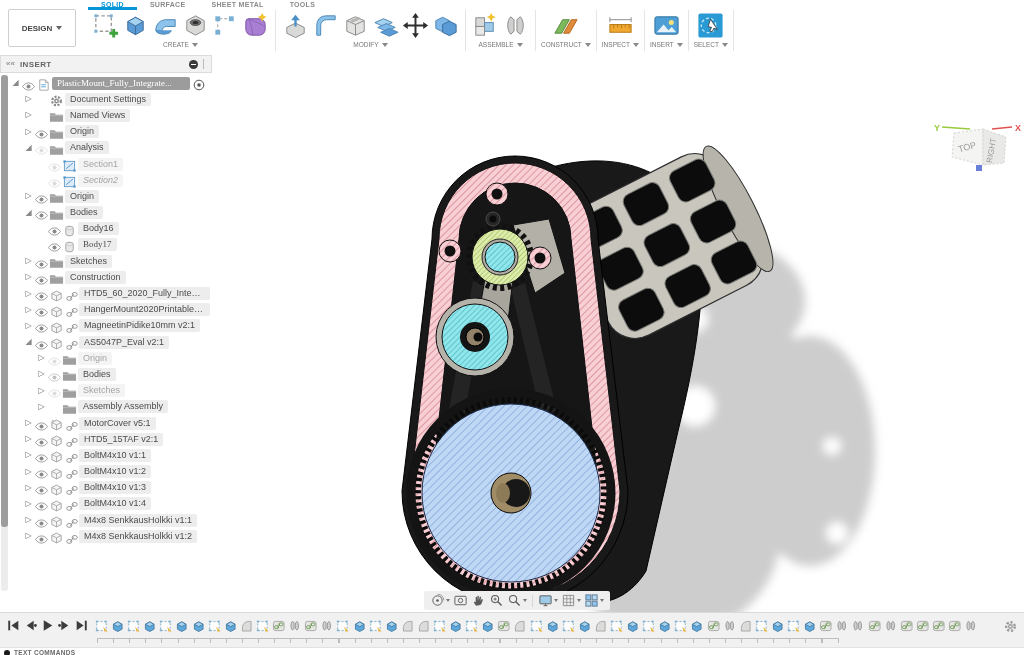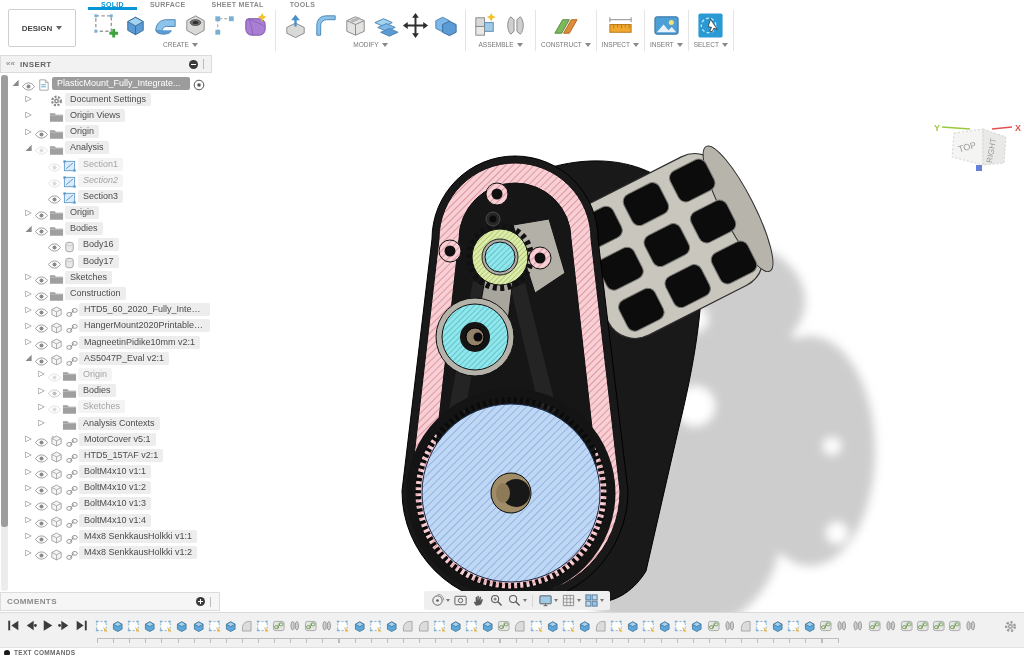--- a/index.html
+++ b/index.html
@@ -40,21 +40,21 @@
   .trow{display:flex;align-items:center;height:16.2px;white-space:nowrap;}
   .texp{width:11px;font-size:8px;color:#6e6e6e;text-align:center;flex:none;line-height:10px;}
   .teye{width:15px;height:11px;flex:none;display:inline-block;}
   .teye svg{width:15px;height:11px;}
   .tico{width:15px;height:12px;flex:none;display:inline-block;margin-right:1px;}
   .tico svg{width:15px;height:12px;}
   .tlink{width:14px;height:11px;flex:none;display:inline-block;}
   .tlink svg{width:14px;height:11px;}
   .tlab{font-size:9px;color:#4c4c4c;background:#ededed;padding:1px 5px 2px;border-radius:2px;overflow:hidden;text-overflow:ellipsis;max-width:150px;}
   .trow.dim .tlab{color:#a5a5a5;background:#f4f4f4;}
-  .trow.sel .tlab{background:#9c9c9c;color:#fff;width:128px;}
+  .trow.sel .tlab{background:#9c9c9c;color:#fff;width:128px;font-family:Liberation Serif, serif;}
   .tradio{width:12px;height:12px;margin-left:3px;flex:none;}
   .tradio svg{width:12px;height:12px;}
   
   .comments{position:absolute;left:0;top:592px;width:206px;height:17px;background:#f6f6f6;border:1px solid #dcdcdc;
             display:flex;align-items:center;padding:0 6px;gap:5px;}
   .comments .ph-title{font-size:8px;font-weight:bold;color:#8a8a8a;letter-spacing:.4px;flex:1;}
   
   .navbar{position:absolute;left:424px;top:591px;height:19px;display:flex;align-items:center;gap:3px;background:#efefef;border-radius:2px;padding:0 6px;}
   .navitem{display:flex;align-items:center;gap:1px;}
   .navico{width:15px;height:15px;display:inline-block;}
@@ -399,21 +399,21 @@
             </svg></span>
           <span class="tlab">Document Settings</span>
         </div>
         <div class="trow" style="padding-left: 13px;">
           <span class="texp">▷</span>
           <span class="teye"></span>
           <span class="tico"><svg viewBox="0 0 16 12">
               <path d="M1 2h5l1.5 1.5H15V11H1z" fill="#9f9f9f"></path>
               <path d="M1 4.2h14" stroke="#c2c2c2" stroke-width=".8"></path>
             </svg></span>
-          <span class="tlab">Origin Views</span>
+          <span class="tlab">Named Views</span>
         </div>
         <div class="trow" style="padding-left: 13px;">
           <span class="texp">▷</span>
           <span class="teye" style="opacity: 1;"><svg viewBox="0 0 16 12">
               <path d="M1.5 6C3.3 3.4 5.5 2.1 8 2.1S12.7 3.4 14.5 6C12.7 8.6 10.5 9.9 8 9.9S3.3 8.6 1.5 6z" fill="#fff" stroke="#8a8a8a" stroke-width=".9"></path>
               <circle cx="8" cy="6" r="2.2" fill="#8a8a8a"></circle>
             </svg></span>
           <span class="tico"><svg viewBox="0 0 16 12">
               <path d="M1 2h5l1.5 1.5H15V11H1z" fill="#9f9f9f"></path>
               <path d="M1 4.2h14" stroke="#c2c2c2" stroke-width=".8"></path>
@@ -453,71 +453,57 @@
               <circle cx="8" cy="6" r="2.2" fill="#8a8a8a"></circle>
             </svg></span>
           <span class="tico"><svg viewBox="0 0 16 12">
               <rect x="2.5" y="1" width="11" height="10" fill="#dcebf7" stroke="#5596c8" stroke-width=".9"></rect>
               <path d="M4.5 8.8L11.5 3" stroke="#5596c8"></path>
               <rect x="1.5" y="0" width="2.4" height="2.4" fill="#5596c8"></rect>
               <rect x="12.1" y="9.6" width="2.4" height="2.4" fill="#5596c8"></rect>
             </svg></span>
           <span class="tlab">Section2</span>
         </div>
+        <div class="trow" style="padding-left: 13px;">
+          <span class="texp">▷</span>
+          <span class="teye" style="opacity: 1;"><svg viewBox="0 0 16 12">
+              <path d="M1.5 6C3.3 3.4 5.5 2.1 8 2.1S12.7 3.4 14.5 6C12.7 8.6 10.5 9.9 8 9.9S3.3 8.6 1.5 6z" fill="#fff" stroke="#8a8a8a" stroke-width=".9"></path>
+              <circle cx="8" cy="6" r="2.2" fill="#8a8a8a"></circle>
+            </svg></span>
+          <span class="tico"><svg viewBox="0 0 16 12">
+              <path d="M1 2h5l1.5 1.5H15V11H1z" fill="#9f9f9f"></path>
+              <path d="M1 4.2h14" stroke="#c2c2c2" stroke-width=".8"></path>
+            </svg></span>
+          <span class="tlab">Origin</span>
+        </div>
+        <div class="trow" style="padding-left: 13px;">
+          <span class="texp" style="color: rgb(138, 138, 138);">◢</span>
+          <span class="teye" style="opacity: 1;"><svg viewBox="0 0 16 12">
+              <path d="M1.5 6C3.3 3.4 5.5 2.1 8 2.1S12.7 3.4 14.5 6C12.7 8.6 10.5 9.9 8 9.9S3.3 8.6 1.5 6z" fill="#fff" stroke="#8a8a8a" stroke-width=".9"></path>
+              <circle cx="8" cy="6" r="2.2" fill="#8a8a8a"></circle>
+            </svg></span>
+          <span class="tico"><svg viewBox="0 0 16 12">
+              <path d="M1 2h5l1.5 1.5H15V11H1z" fill="#9f9f9f"></path>
+              <path d="M1 4.2h14" stroke="#c2c2c2" stroke-width=".8"></path>
+            </svg></span>
+          <span class="tlab">Bodies</span>
+        </div>
         <div class="trow" style="padding-left: 26px;">
           <span class="texp"></span>
           <span class="teye" style="opacity: 1;"><svg viewBox="0 0 16 12">
               <path d="M1.5 6C3.3 3.4 5.5 2.1 8 2.1S12.7 3.4 14.5 6C12.7 8.6 10.5 9.9 8 9.9S3.3 8.6 1.5 6z" fill="#fff" stroke="#8a8a8a" stroke-width=".9"></path>
               <circle cx="8" cy="6" r="2.2" fill="#8a8a8a"></circle>
             </svg></span>
           <span class="tico"><svg viewBox="0 0 16 12">
-              <rect x="2.5" y="1" width="11" height="10" fill="#dcebf7" stroke="#5596c8" stroke-width=".9"></rect>
-              <path d="M4.5 8.8L11.5 3" stroke="#5596c8"></path>
-              <rect x="1.5" y="0" width="2.4" height="2.4" fill="#5596c8"></rect>
-              <rect x="12.1" y="9.6" width="2.4" height="2.4" fill="#5596c8"></rect>
-            </svg></span>
-          <span class="tlab">Section3</span>
-        </div>
-        <div class="trow" style="padding-left: 13px;">
-          <span class="texp">▷</span>
-          <span class="teye" style="opacity: 1;"><svg viewBox="0 0 16 12">
-              <path d="M1.5 6C3.3 3.4 5.5 2.1 8 2.1S12.7 3.4 14.5 6C12.7 8.6 10.5 9.9 8 9.9S3.3 8.6 1.5 6z" fill="#fff" stroke="#8a8a8a" stroke-width=".9"></path>
-              <circle cx="8" cy="6" r="2.2" fill="#8a8a8a"></circle>
-            </svg></span>
-          <span class="tico"><svg viewBox="0 0 16 12">
-              <path d="M1 2h5l1.5 1.5H15V11H1z" fill="#9f9f9f"></path>
-              <path d="M1 4.2h14" stroke="#c2c2c2" stroke-width=".8"></path>
-            </svg></span>
-          <span class="tlab">Origin</span>
-        </div>
-        <div class="trow" style="padding-left: 13px;">
-          <span class="texp" style="color: rgb(138, 138, 138);">◢</span>
-          <span class="teye" style="opacity: 1;"><svg viewBox="0 0 16 12">
-              <path d="M1.5 6C3.3 3.4 5.5 2.1 8 2.1S12.7 3.4 14.5 6C12.7 8.6 10.5 9.9 8 9.9S3.3 8.6 1.5 6z" fill="#fff" stroke="#8a8a8a" stroke-width=".9"></path>
-              <circle cx="8" cy="6" r="2.2" fill="#8a8a8a"></circle>
-            </svg></span>
-          <span class="tico"><svg viewBox="0 0 16 12">
-              <path d="M1 2h5l1.5 1.5H15V11H1z" fill="#9f9f9f"></path>
-              <path d="M1 4.2h14" stroke="#c2c2c2" stroke-width=".8"></path>
-            </svg></span>
-          <span class="tlab">Bodies</span>
-        </div>
-        <div class="trow" style="padding-left: 26px;">
-          <span class="texp"></span>
-          <span class="teye" style="opacity: 1;"><svg viewBox="0 0 16 12">
-              <path d="M1.5 6C3.3 3.4 5.5 2.1 8 2.1S12.7 3.4 14.5 6C12.7 8.6 10.5 9.9 8 9.9S3.3 8.6 1.5 6z" fill="#fff" stroke="#8a8a8a" stroke-width=".9"></path>
-              <circle cx="8" cy="6" r="2.2" fill="#8a8a8a"></circle>
-            </svg></span>
-          <span class="tico"><svg viewBox="0 0 16 12">
               <rect x="4" y="1" width="8" height="10" rx="2.6" fill="#e8e8e8" stroke="#9a9a9a" stroke-width=".9"></rect>
               <path d="M4.4 3.6c2 1.4 5.2 1.4 7.2 0" stroke="#c2c2c2" fill="none" stroke-width=".8"></path>
             </svg></span>
           <span class="tlab">Body16</span>
         </div>
-        <div class="trow" style="padding-left: 26px;">
+        <div class="trow" style="padding-left: 26px; font-family: Liberation Serif, serif;">
           <span class="texp"></span>
           <span class="teye" style="opacity: 1;"><svg viewBox="0 0 16 12">
               <path d="M1.5 6C3.3 3.4 5.5 2.1 8 2.1S12.7 3.4 14.5 6C12.7 8.6 10.5 9.9 8 9.9S3.3 8.6 1.5 6z" fill="#fff" stroke="#8a8a8a" stroke-width=".9"></path>
               <circle cx="8" cy="6" r="2.2" fill="#8a8a8a"></circle>
             </svg></span>
           <span class="tico"><svg viewBox="0 0 16 12">
               <rect x="4" y="1" width="8" height="10" rx="2.6" fill="#e8e8e8" stroke="#9a9a9a" stroke-width=".9"></rect>
               <path d="M4.4 3.6c2 1.4 5.2 1.4 7.2 0" stroke="#c2c2c2" fill="none" stroke-width=".8"></path>
             </svg></span>
           <span class="tlab">Body17</span>
@@ -650,21 +636,21 @@
             </svg></span>
           <span class="tlab">Sketches</span>
         </div>
         <div class="trow" style="padding-left: 26px;">
           <span class="texp">▷</span>
           <span class="teye"></span>
           <span class="tico"><svg viewBox="0 0 16 12">
               <path d="M1 2h5l1.5 1.5H15V11H1z" fill="#9f9f9f"></path>
               <path d="M1 4.2h14" stroke="#c2c2c2" stroke-width=".8"></path>
             </svg></span>
-          <span class="tlab">Analysis Contexts</span>
+          <span class="tlab">Assembly Assembly</span>
         </div>
         <div class="trow" style="padding-left: 13px;">
           <span class="texp">▷</span>
           <span class="teye" style="opacity: 1;"><svg viewBox="0 0 16 12">
               <path d="M1.5 6C3.3 3.4 5.5 2.1 8 2.1S12.7 3.4 14.5 6C12.7 8.6 10.5 9.9 8 9.9S3.3 8.6 1.5 6z" fill="#fff" stroke="#8a8a8a" stroke-width=".9"></path>
               <circle cx="8" cy="6" r="2.2" fill="#8a8a8a"></circle>
             </svg></span>
           <span class="tico"><svg viewBox="0 0 16 12">
               <path d="M8 .8l5 2.5v5.4L8 11.2 3 8.7V3.3z" fill="#f5f5f5" stroke="#9a9a9a" stroke-width=".9"></path>
               <path d="M3 3.3l5 2.5 5-2.5M8 5.8v5.4" stroke="#9a9a9a" fill="none" stroke-width=".8"></path>
@@ -792,25 +778,20 @@
           <span class="tlink"><svg viewBox="0 0 14 11">
               <path d="M5.5 7.8l3-4.6" stroke="#8a8a8a"></path>
               <rect x="1.8" y="5.6" width="5" height="3.6" rx="1.8" fill="none" stroke="#8a8a8a" stroke-width=".9"></rect>
               <rect x="7.2" y="1.6" width="5" height="3.6" rx="1.8" fill="none" stroke="#8a8a8a" stroke-width=".9"></rect>
             </svg></span>
           <span class="tlab">M4x8 SenkkausHolkki v1:2</span>
         </div>
       </div>
   </div>
 
-  <div class="comments">
-    <span class="ph-title">COMMENTS</span>
-    <span class="circbtn plus"></span>
-    <span class="handle"></span>
-  </div>
 
   <div class="navbar" id="navbar">
       <span class="navitem">
         <span class="navico"><svg viewBox="0 0 16 16">
             <circle cx="8" cy="8" r="5" fill="none" stroke="#5a5a5a"></circle>
             <circle cx="8" cy="8" r="1.4" fill="#5a5a5a"></circle>
             <path d="M8 1.2a6.8 6.8 0 0 1 6.8 6.8" stroke="#9a9a9a" fill="none"></path>
           </svg></span>
         <span class="navcaret"></span>
       </span>

